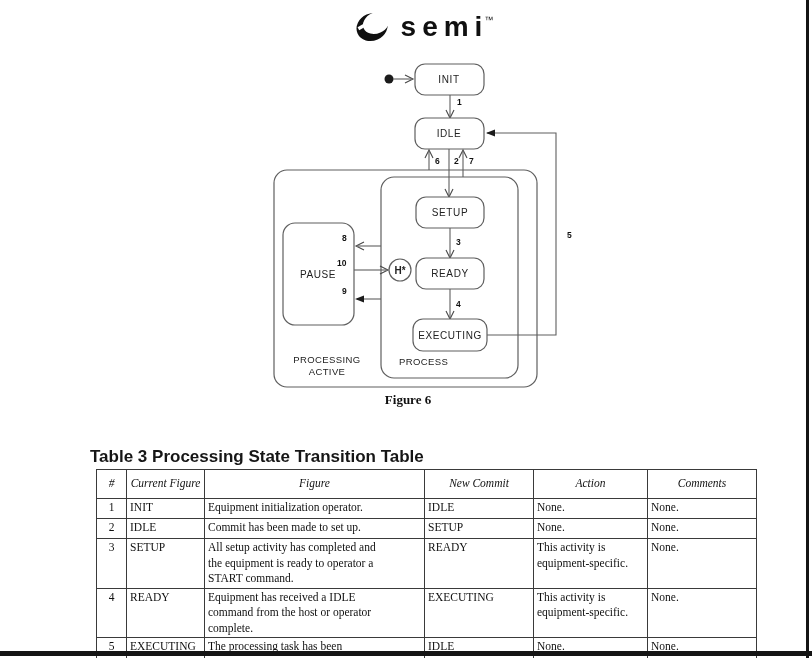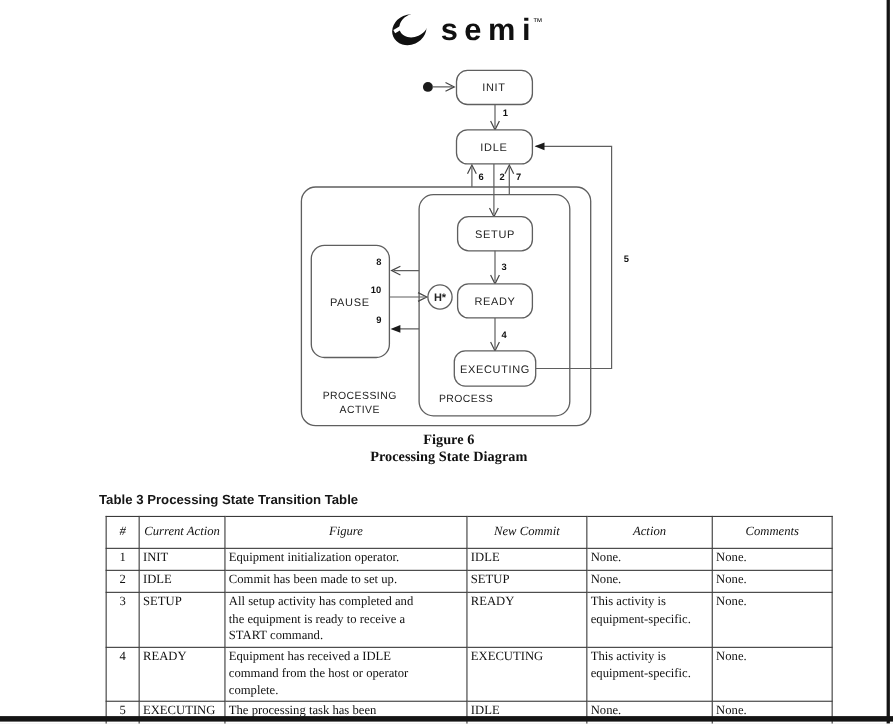--- a/index.html
+++ b/index.html
@@ -29,21 +29,21 @@
   text.region { font-family:"Liberation Sans",sans-serif; font-size:9.5px; fill:#222; letter-spacing:0.4px; }
   text.hist   { font-family:"Liberation Sans",sans-serif; font-size:10px; font-weight:bold; fill:#222; }
 
   
   .caption { position:absolute; top:392px; left:108px; width:600px; text-align:center;
              font-family:"Liberation Serif",serif; font-weight:bold; font-size:13px;
              line-height:15px; color:#101010; }
 
   
   .table-title { position:absolute; top:447px; left:90px;
-                 font-family:"Liberation Sans",sans-serif; font-weight:bold; font-size:12px; color:#161616; }
+                 font-family:"Liberation Sans",sans-serif; font-weight:bold; font-size:17px; color:#161616; }
   table.ttable { position:absolute; top:469px; left:96px; width:660px;
                  border-collapse:collapse; table-layout:fixed;
                  font-family:"Liberation Serif",serif; font-size:11.5px; color:#101010; }
   .ttable th, .ttable td { border:1px solid #3a3a3a; padding:1px 3px; vertical-align:top; line-height:15.5px; overflow:hidden; }
   .ttable th { font-style:italic; font-weight:normal; text-align:center; vertical-align:middle; height:26px; }
   .ttable td.c { text-align:center; }
   tr.h20 { height:20px; } tr.h49 { height:49px; } tr.h22 { height:22px; }
 </style>
 </head>
 <body>
@@ -131,38 +131,37 @@
     <path class="arrf" d="M355 244 L364 240.5 L364 247.5 Z"></path>
     <text class="num" x="342" y="239">9</text>
 
     <text class="region" x="327" y="308" text-anchor="middle">PROCESSING</text>
     <text class="region" x="327" y="320" text-anchor="middle">ACTIVE</text>
     <text class="region" x="399" y="310">PROCESS</text>
   </svg>
 
   <div class="caption">
     <div>Figure 6</div>
-    <div>Processing State Diagram</div>
   </div>
 
   <div class="table-title">Table 3 Processing State Transition Table</div>
 
   <table class="ttable">
     <colgroup>
       <col style="width:30px">
         <col style="width:78px">
         <col style="width:220px">
       <col style="width:109px">
         <col style="width:114px">
         <col style="width:109px">
     </colgroup>
     <tbody>
         <tr>
       <th>#</th>
-      <th>Current Action</th>
+      <th>Current Figure</th>
       <th>Figure</th>
       <th>New Commit</th>
       <th>Action</th>
       <th>Comments</th>
     </tr>
     <tr class="h20">
       <td class="c">1</td>
       <td>INIT</td>
       <td>
         <div>Equipment initialization operator.</div>
@@ -183,21 +182,21 @@
       <td>
         <div>None.</div>
       </td>
       <td>None.</td>
     </tr>
     <tr class="h49">
       <td class="c">3</td>
       <td>SETUP</td>
       <td>
         <div>All setup activity has completed and</div>
-        <div>the equipment is ready to receive a</div>
+        <div>the equipment is ready to operator a</div>
         <div>START command.</div>
       </td>
       <td>READY</td>
       <td>
         <div>This activity is</div>
         <div>equipment-specific.</div>
       </td>
       <td>None.</td>
     </tr>
     <tr class="h49">

